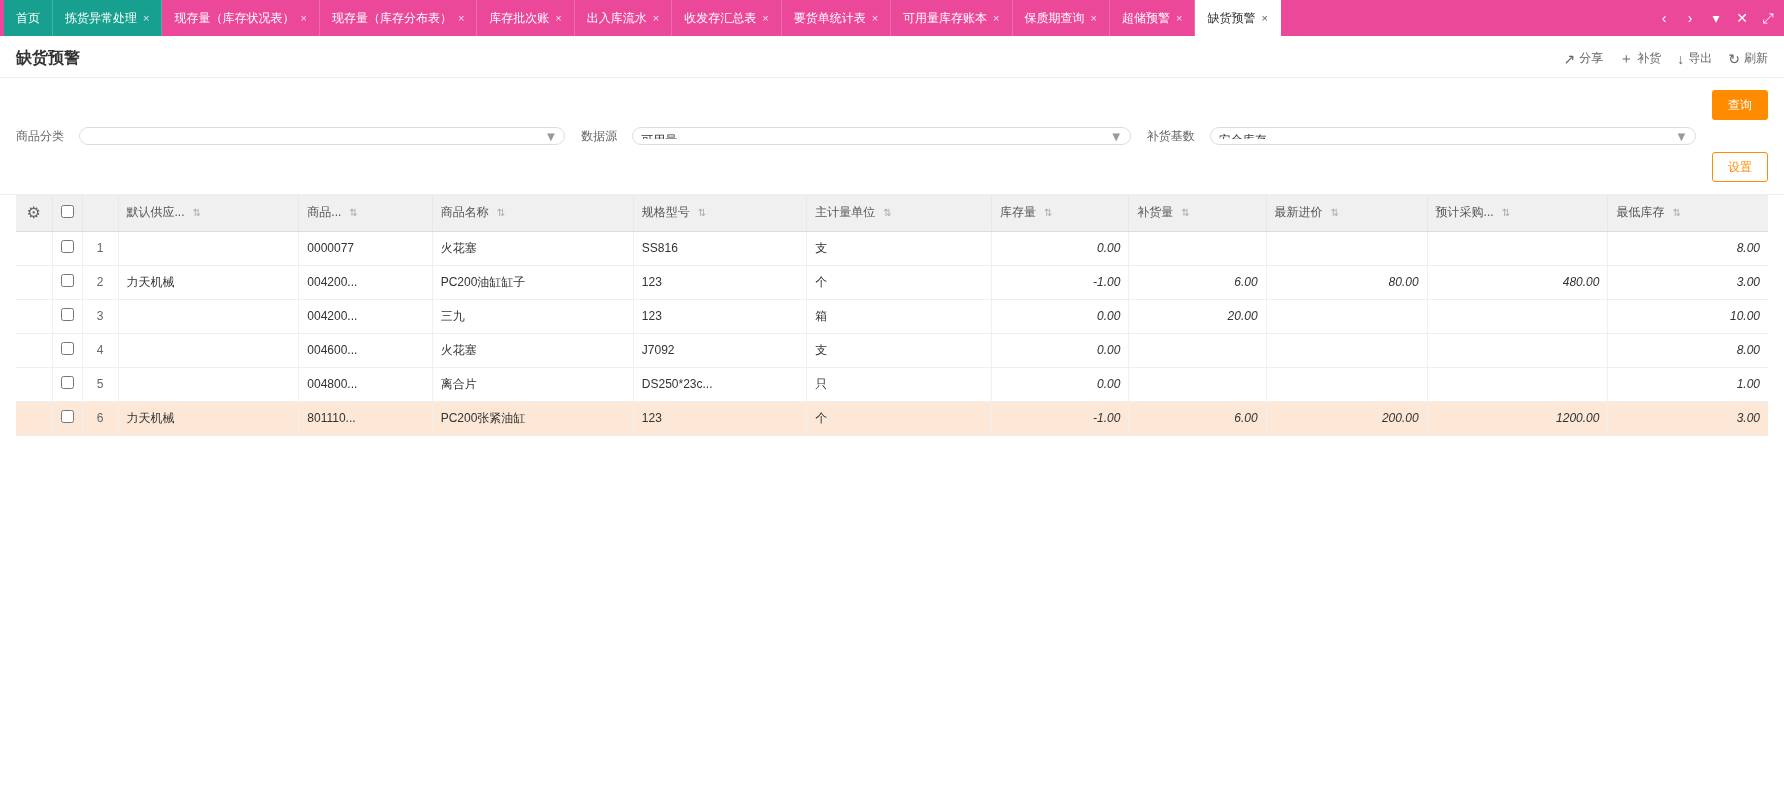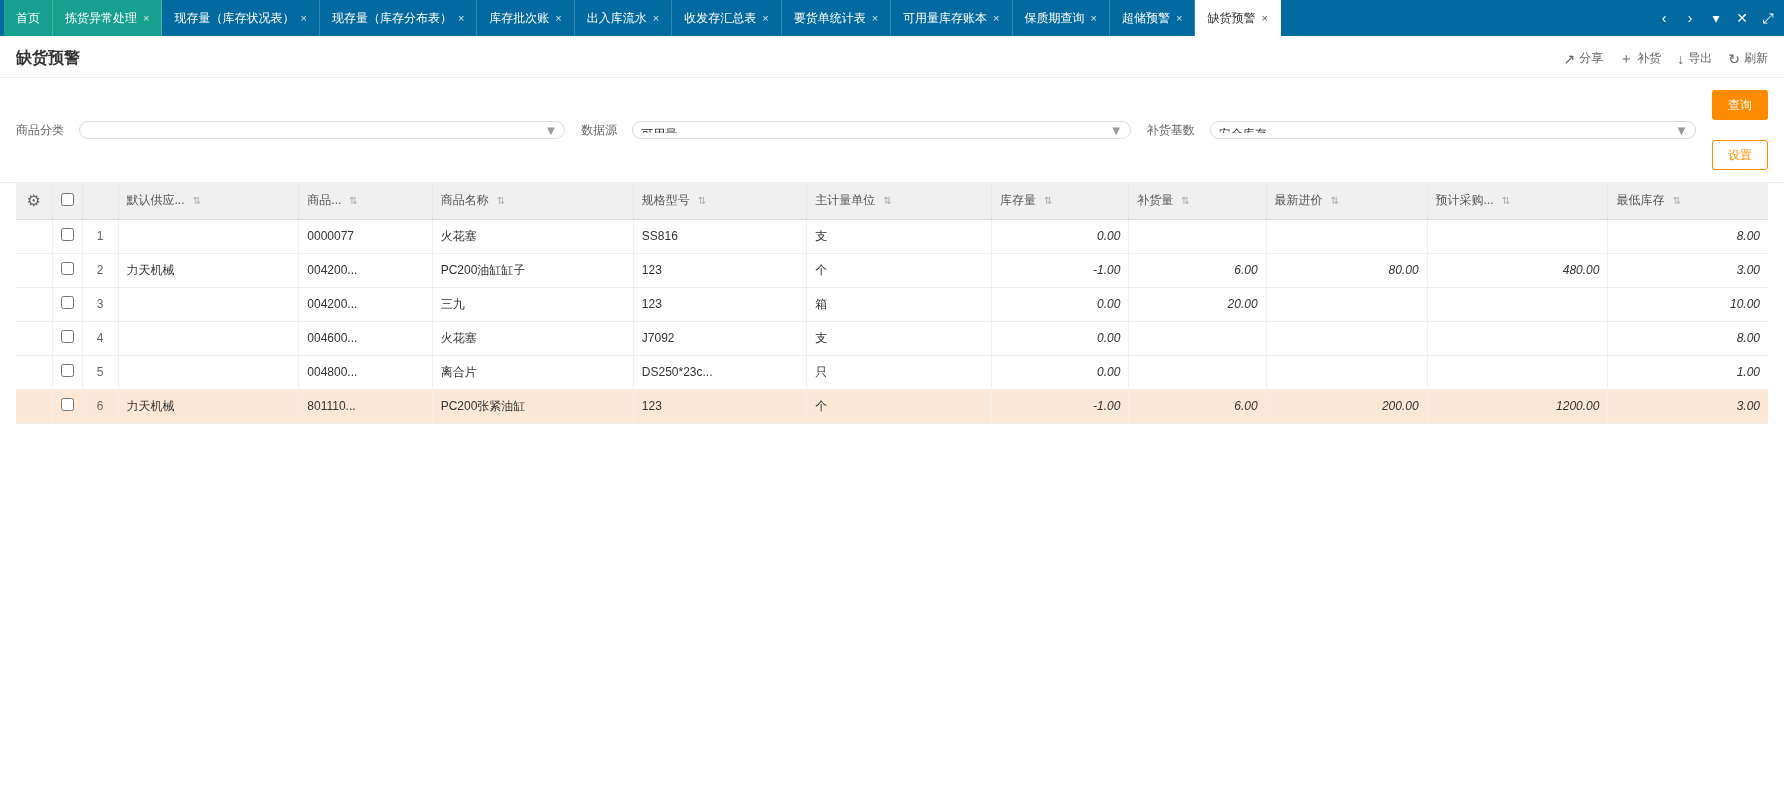--- a/index.html
+++ b/index.html
@@ -2,21 +2,21 @@
 <html><head>
   <meta charset="utf-8">
   <style>
     * { box-sizing: border-box; margin: 0; padding: 0; }
     body { font-family: "Microsoft YaHei", Arial, sans-serif; font-size: 13px; background: #f5f5f5; color: #333; }
 
     
     .tab-bar {
       display: flex;
       align-items: center;
-      background: #0369a1;
+      background: #ec4899;
       height: 36px;
       padding: 0 4px;
       overflow: hidden;
     }
     .tab-item {
       display: flex;
       align-items: center;
       padding: 0 12px;
       height: 36px;
       color: #fff;
@@ -150,25 +150,26 @@
     }
     .btn-settings {
       background: #fff;
       color: #ff8c00;
       border: 1px solid #ff8c00;
       border-radius: 3px;
       padding: 4px 14px;
       font-size: 12px;
       cursor: pointer;
       height: 30px;
+      margin-top: 24px;
     }
     .filter-actions {
       display: flex;
       flex-direction: column;
-      gap: 20px;
+      gap: 8px;
     }
 
     
     .table-container {
       padding: 0 16px;
     }
     table {
       width: 100%;
       border-collapse: collapse;
       font-size: 12px;

